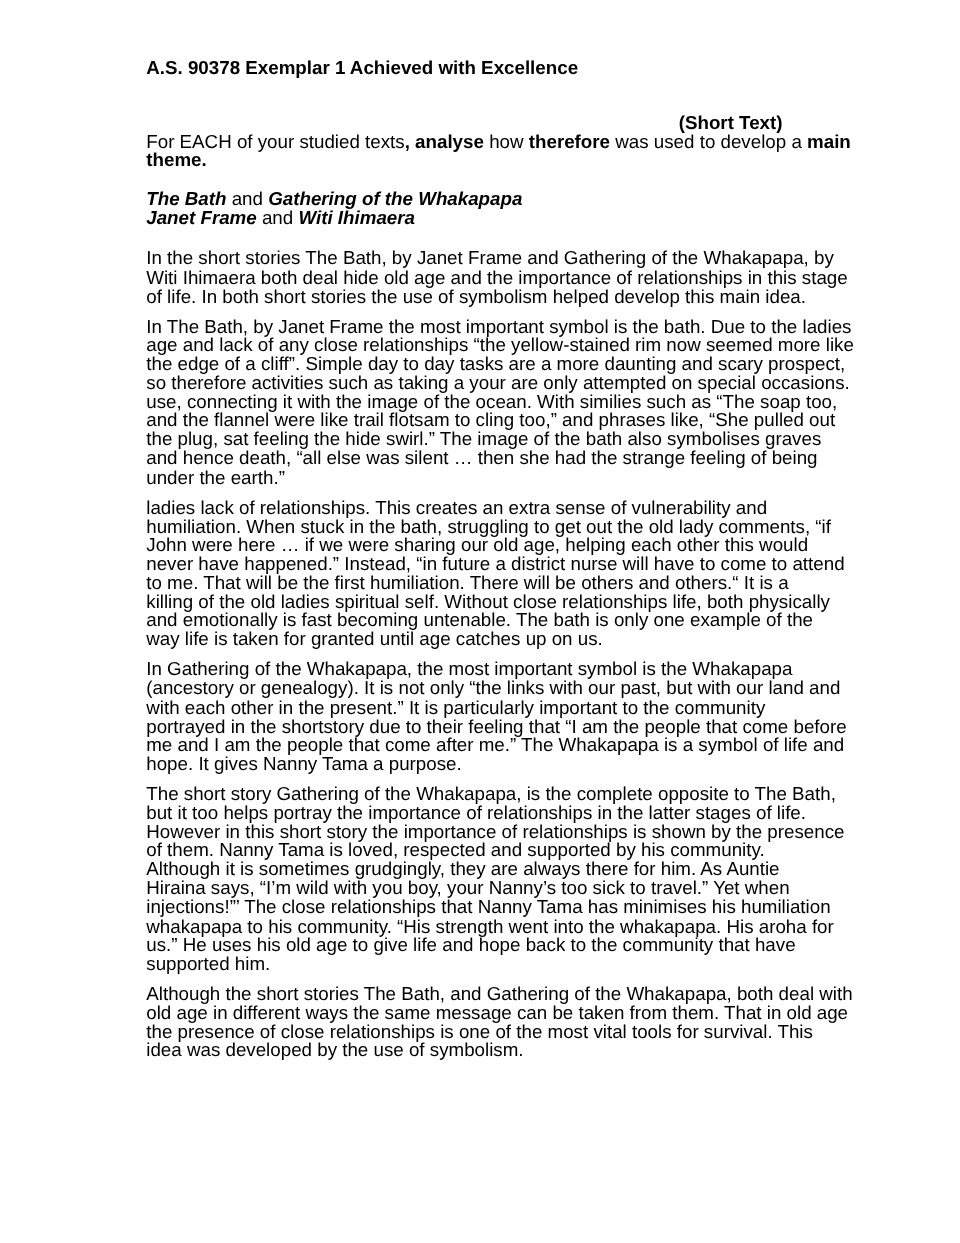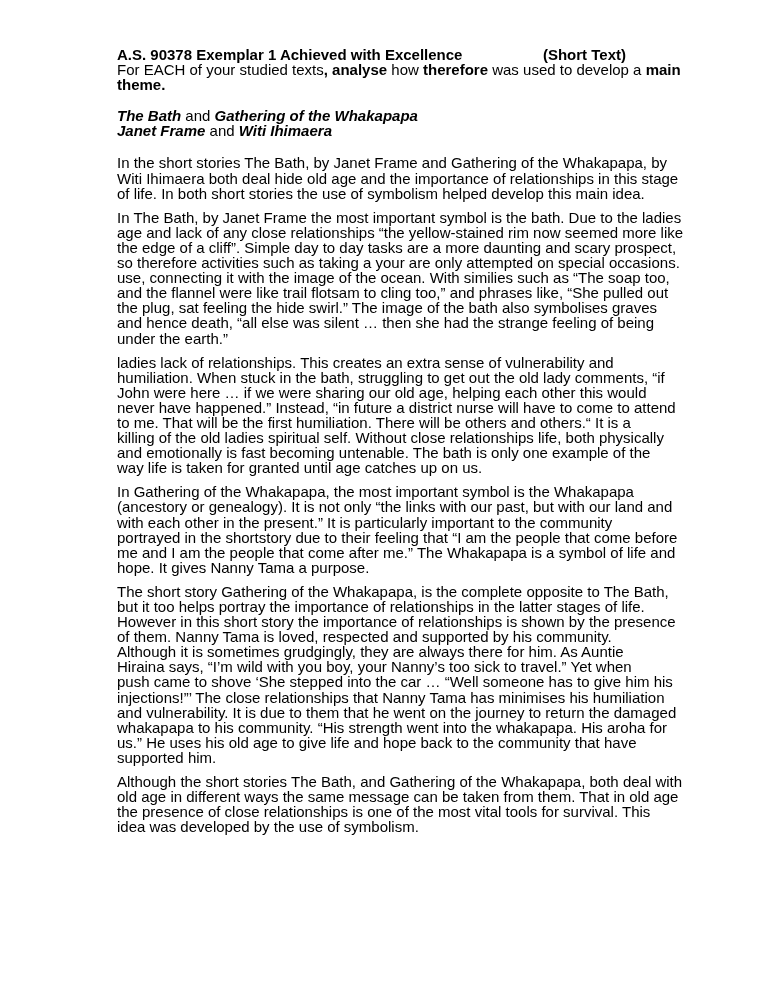--- a/index.html
+++ b/index.html
@@ -26,21 +26,21 @@
     top: 47px;
     width: 531px;
     font-size: 15px;
     line-height: 15.1px;
     letter-spacing: 0;
   }
   .line { white-space: nowrap; }
   .b { font-weight: bold; }
   .i { font-style: italic; }
   .header-line-1 { display: flex; }
-  .header-line-1 .right-label { margin-left: auto; margin-right: 22px; }
+  .header-line-1 .right-label { margin-left: auto; margin-right: 22px; margin-top: 44px; }
   .header-block { margin-bottom: 16px; }
   .title-block  { margin-bottom: 17px; }
   .para { margin-bottom: 9px; }
   .para:last-child { margin-bottom: 0; }
 </style>
 </head>
 <body>
 
 <div class="page">
   <div class="content">
@@ -94,23 +94,21 @@
           <div class="line">me and I am the people that come after me.” The Whakapapa is a symbol of life and</div>
           <div class="line">hope. It gives Nanny Tama a purpose.</div>
         </div>
         <div class="para">
           <div class="line">The short story Gathering of the Whakapapa, is the complete opposite to The Bath,</div>
           <div class="line">but it too helps portray the importance of relationships in the latter stages of life.</div>
           <div class="line">However in this short story the importance of relationships is shown by the presence</div>
           <div class="line">of them. Nanny Tama is loved, respected and supported by his community.</div>
           <div class="line">Although it is sometimes grudgingly, they are always there for him. As Auntie</div>
           <div class="line">Hiraina says, “I’m wild with you boy, your Nanny’s too sick to travel.” Yet when</div>
-          <div class="line">push came to shove ‘She stepped into the car … “Well someone has to give him his</div>
           <div class="line">injections!”’ The close relationships that Nanny Tama has minimises his humiliation</div>
-          <div class="line">and vulnerability. It is due to them that he went on the journey to return the damaged</div>
           <div class="line">whakapapa to his community. “His strength went into the whakapapa. His aroha for</div>
           <div class="line">us.” He uses his old age to give life and hope back to the community that have</div>
           <div class="line">supported him.</div>
         </div>
         <div class="para">
           <div class="line">Although the short stories The Bath, and Gathering of the Whakapapa, both deal with</div>
           <div class="line">old age in different ways the same message can be taken from them. That in old age</div>
           <div class="line">the presence of close relationships is one of the most vital tools for survival. This</div>
           <div class="line">idea was developed by the use of symbolism.</div>
         </div>

